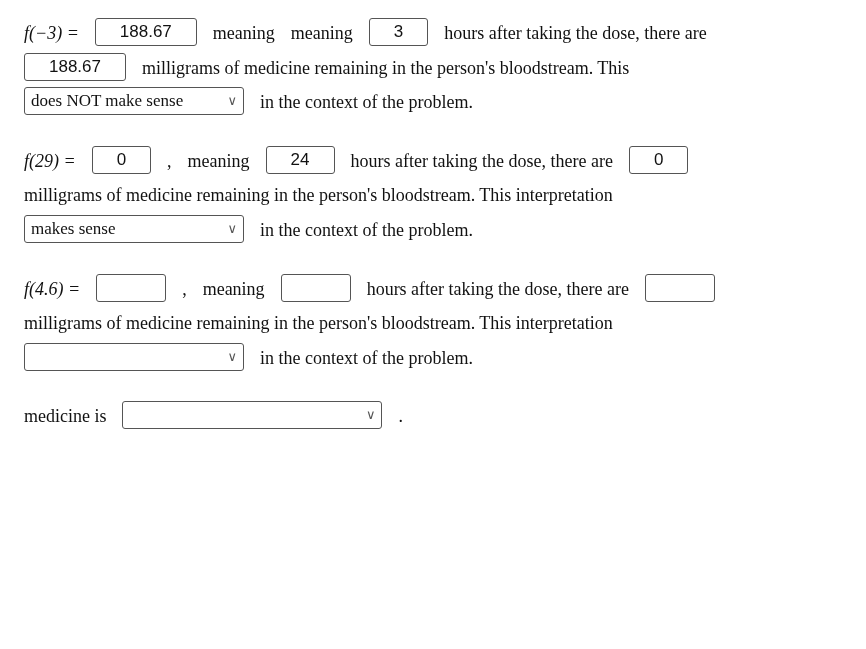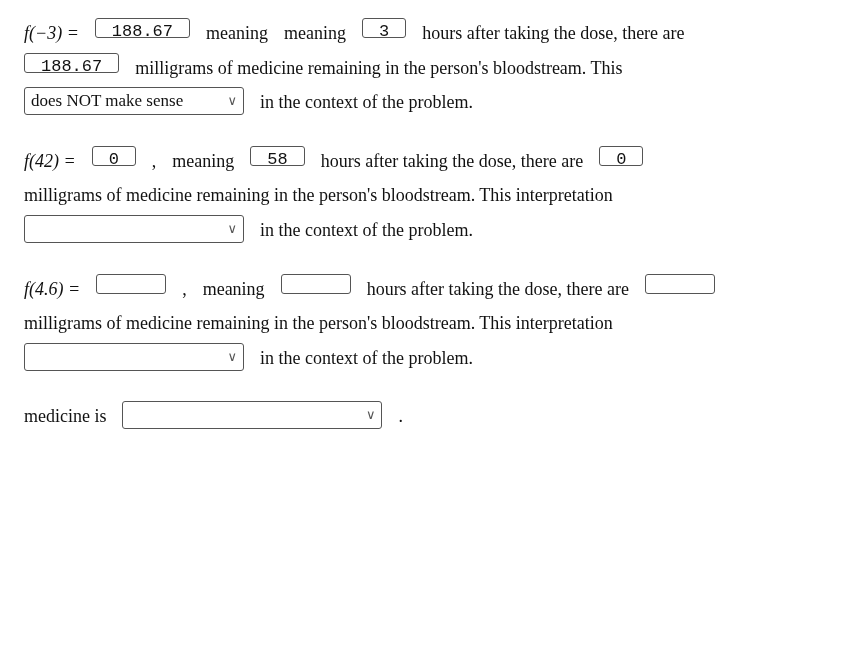--- a/index.html
+++ b/index.html
@@ -25,24 +25,24 @@
       flex-wrap: wrap;
       gap: 16px;
       margin-bottom: 2px;
     }
 
     .inline-box {
       display: inline-block;
       border: 1.5px solid #555;
       border-radius: 3px;
       min-width: 60px;
-      height: 20px;
-      padding: 0 16px;
+      height: 28px;
+      padding: 0 24px;
       font-size: 17px;
-      font-family: Liberation Mono, monospace;
+      font-family: Liberation Sans, sans-serif;
       text-align: center;
       line-height: 26px;
       background: #fff;
       vertical-align: middle;
     }
 
     .inline-box.wide {
       min-width: 80px;
     }
 
@@ -112,33 +112,34 @@
     <div class="dropdown-box wide">
       <span>does NOT make sense</span>
       <span class="chevron">∨</span>
     </div>
     <span>in the context of the problem.</span>
   </div>
 </div>
 
 <div class="block">
   <div class="line para-block">
-    <span class="math-italic">f(42) =</span>
+    <span class="math-italic">f(29) =</span>
     <span class="inline-box narrow">0</span>
     <span>,</span>
     <span>meaning</span>
-    <span class="inline-box narrow">58</span>
+    <span class="inline-box narrow">24</span>
     <span>hours after taking the dose, there are</span>
     <span class="inline-box narrow">0</span>
   </div>
   <div class="line para-block">
     <span>milligrams of medicine remaining in the person's bloodstream. This interpretation</span>
   </div>
   <div class="line para-block">
     <div class="dropdown-box wide">
+      <span>makes sense</span>
       <span class="chevron">∨</span>
     </div>
     <span>in the context of the problem.</span>
   </div>
 </div>
 
 <div class="block">
   <div class="line para-block">
     <span class="math-italic">f(4.6) =</span>
     <span class="inline-box empty"></span>

